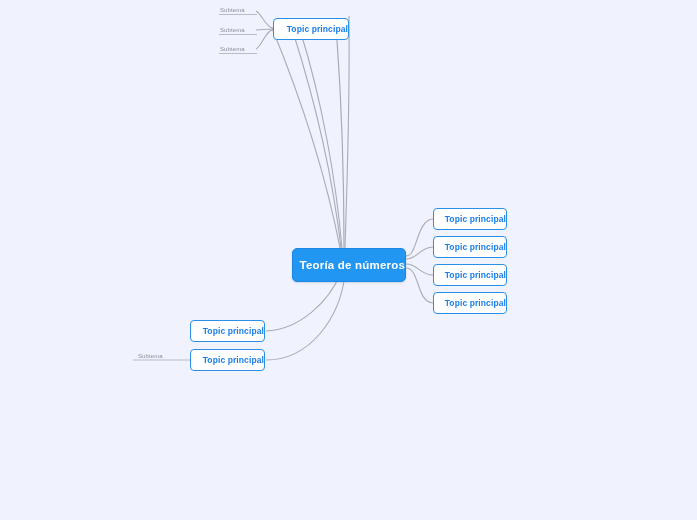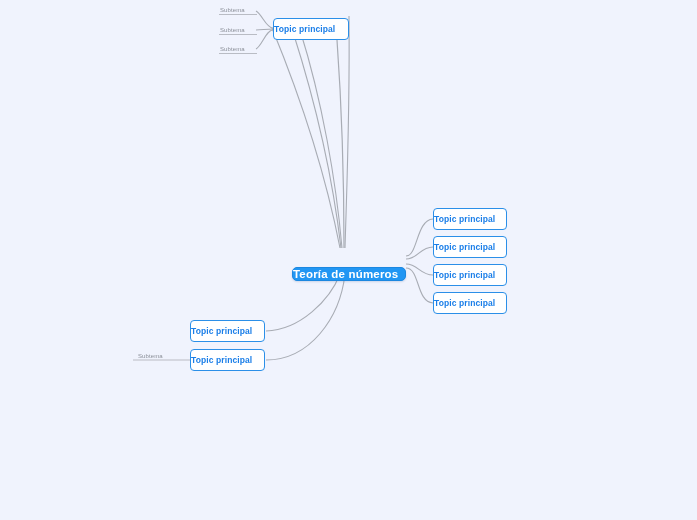--- a/index.html
+++ b/index.html
@@ -27,21 +27,21 @@
     top: 0;
     width: 697px;
     height: 520px;
     pointer-events: none;
   }
   .node {
     position: absolute;
     box-sizing: border-box;
     display: flex;
     align-items: center;
-    justify-content: flex-start;
+    justify-content: flex-end;
     white-space: nowrap;
   }
   .node-root {
     background: #2196f3;
     border: 1px solid #1b87e0;
     border-radius: 5px;
     color: #ffffff;
     font-size: 11.5px;
     font-weight: bold;
     letter-spacing: 0.2px;
@@ -92,21 +92,21 @@
       <path d="M 406 264 C 418 264 420 275 433 275"></path>
       <path d="M 406 268 C 420 268 416 302 433 303"></path>
 
       <path d="M 340 274 C 330 300 300 330 266 331"></path>
       <path d="M 345 274 C 340 318 310 360 266 360"></path>
 
       <path d="M 133 360 L 190 360" stroke="#b9bcc4"></path>
     </g>
   </svg>
 
-  <div class="node node-root" style="left:292px; top:248px; width:114px; height:14px;margin-top:19px;">
+  <div class="node node-root" style="left:292px; top:248px; width:114px; height:34px;">
     <span>Teoría de números</span>
   </div>
 
   <div class="node node-topic" style="left:273px; top:18px; width:76px; height:22px;">
     <span>Topic principal</span>
   </div>
 
   <div class="leaf" style="left:219px; top:5px; width:38px; height:10px;">
     <span>Subtema</span>
   </div>

